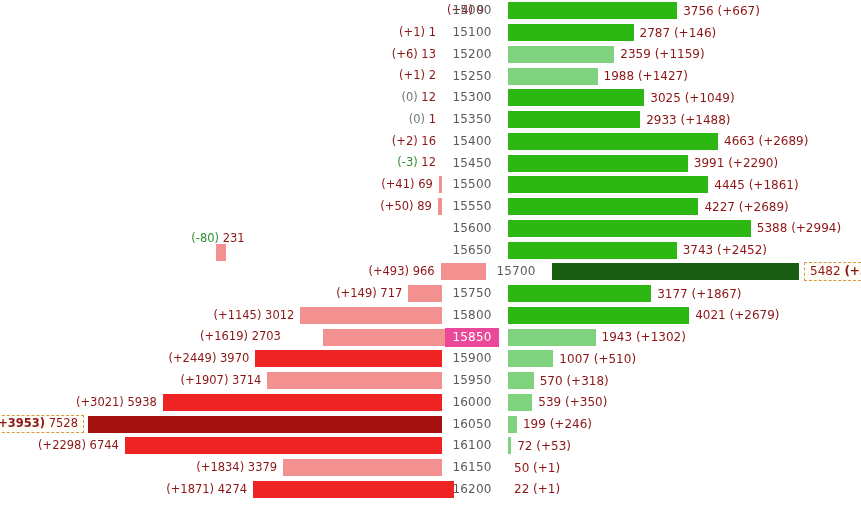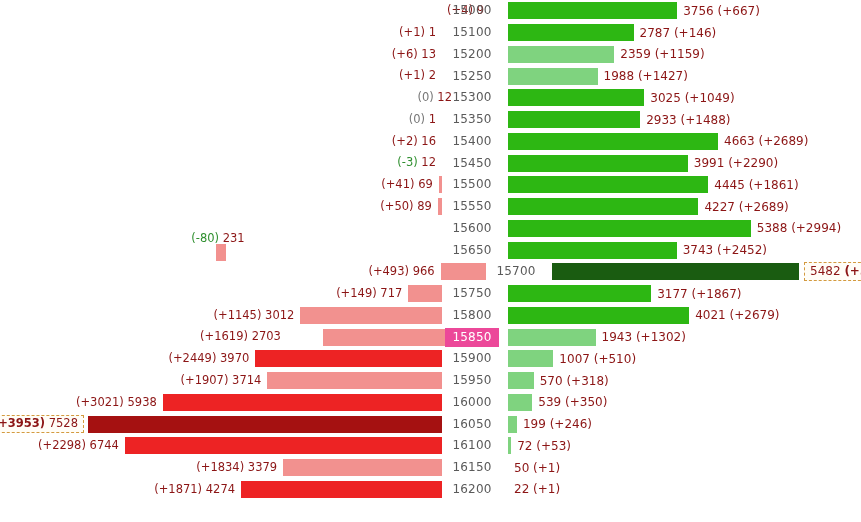--- a/index.html
+++ b/index.html
@@ -161,21 +161,21 @@
       </div>
       <div class="price">
         <span>15250</span>
       </div>
       <div class="right-zone">
         <div class="bar-right" style="width: 89.5724px; background: rgb(127, 211, 127);"></div>
         <div class="right-label"><span>1988</span> <span class="delta-pos">(+1427)</span></div>
       </div>
     </div>
     <div class="row" style="top: 87px;">
-      <div class="left-zone" style="width: 442px; padding-left: 16px;">
+      <div class="left-zone" style="width: 442px;">
         <div class="left-label"><span class="delta-zero">(0)</span> <span>12</span></div>
         <div class="bar-left" style="width: 0px; background: rgb(242, 145, 143);"></div>
       </div>
       <div class="price">
         <span>15300</span>
       </div>
       <div class="right-zone">
         <div class="bar-right" style="width: 136.296px; background: rgb(45, 183, 19);"></div>
         <div class="right-label"><span>3025</span> <span class="delta-pos">(+1049)</span></div>
       </div>
@@ -391,21 +391,21 @@
       </div>
       <div class="price">
         <span>16150</span>
       </div>
       <div class="right-zone">
         <div class="bar-right" style="width: 0px; background: rgb(127, 211, 127);"></div>
         <div class="right-label"><span>50</span> <span class="delta-pos">(+1)</span></div>
       </div>
     </div>
     <div class="row" style="top: 478.5px;">
-      <div class="left-zone" style="width: 442px;">
+      <div class="left-zone" style="width: 442px; padding-left: 12px;">
         <div class="left-label"><span class="delta-pos">(+1871)</span> <span>4274</span></div>
         <div class="bar-left" style="width: 200.982px; background: rgb(237, 35, 36);"></div>
       </div>
       <div class="price">
         <span>16200</span>
       </div>
       <div class="right-zone">
         <div class="bar-right" style="width: 0px; background: rgb(127, 211, 127);"></div>
         <div class="right-label"><span>22</span> <span class="delta-pos">(+1)</span></div>
       </div>

